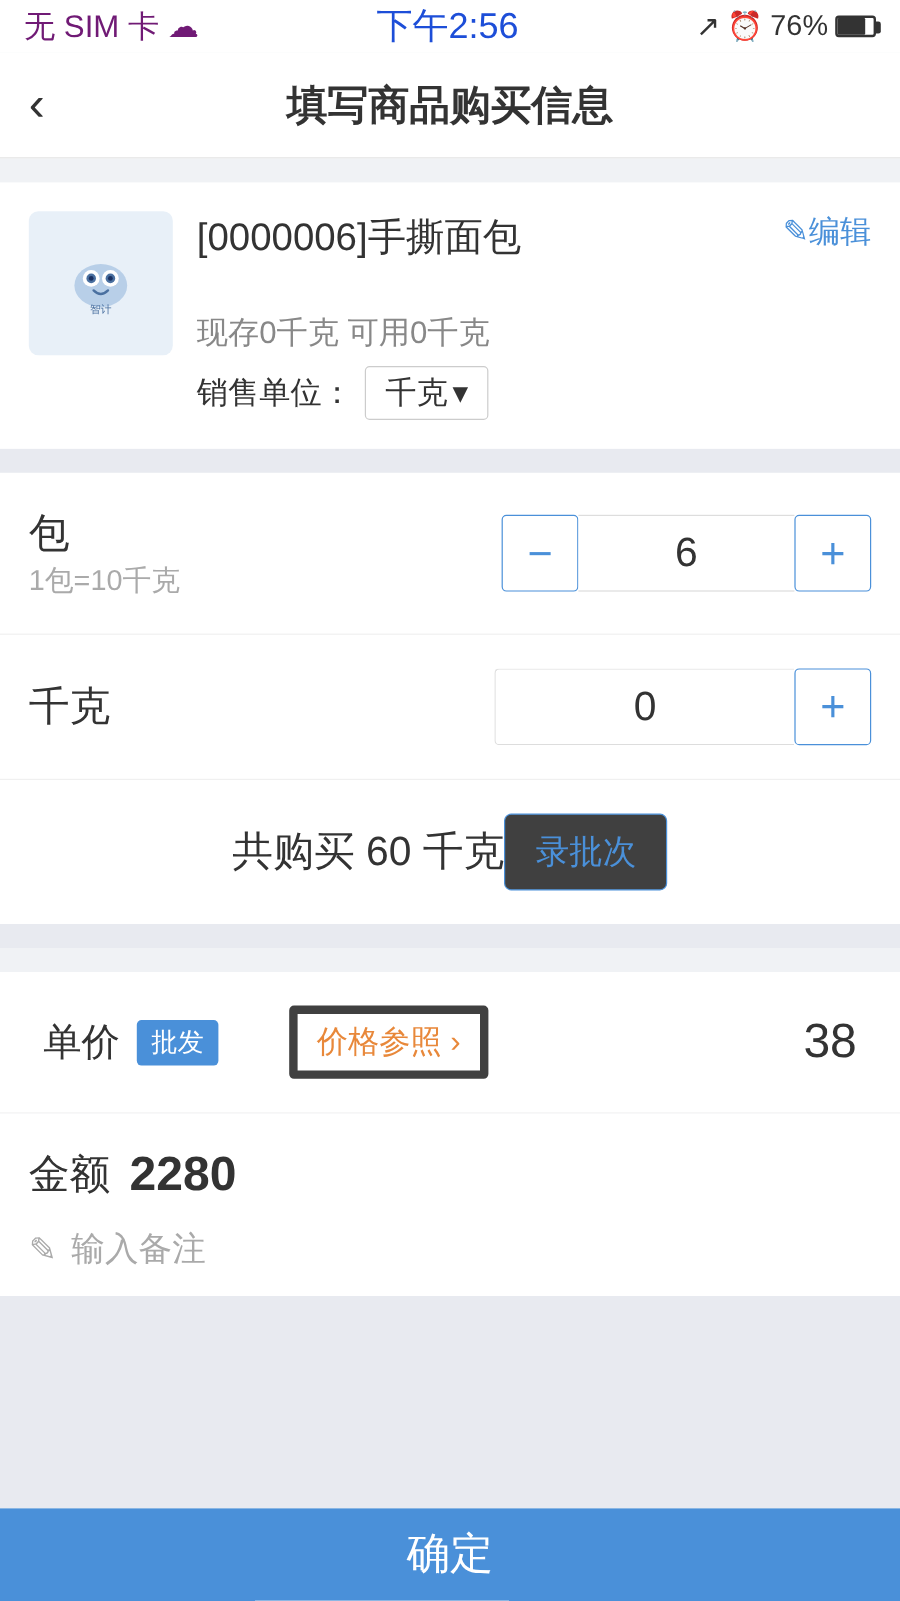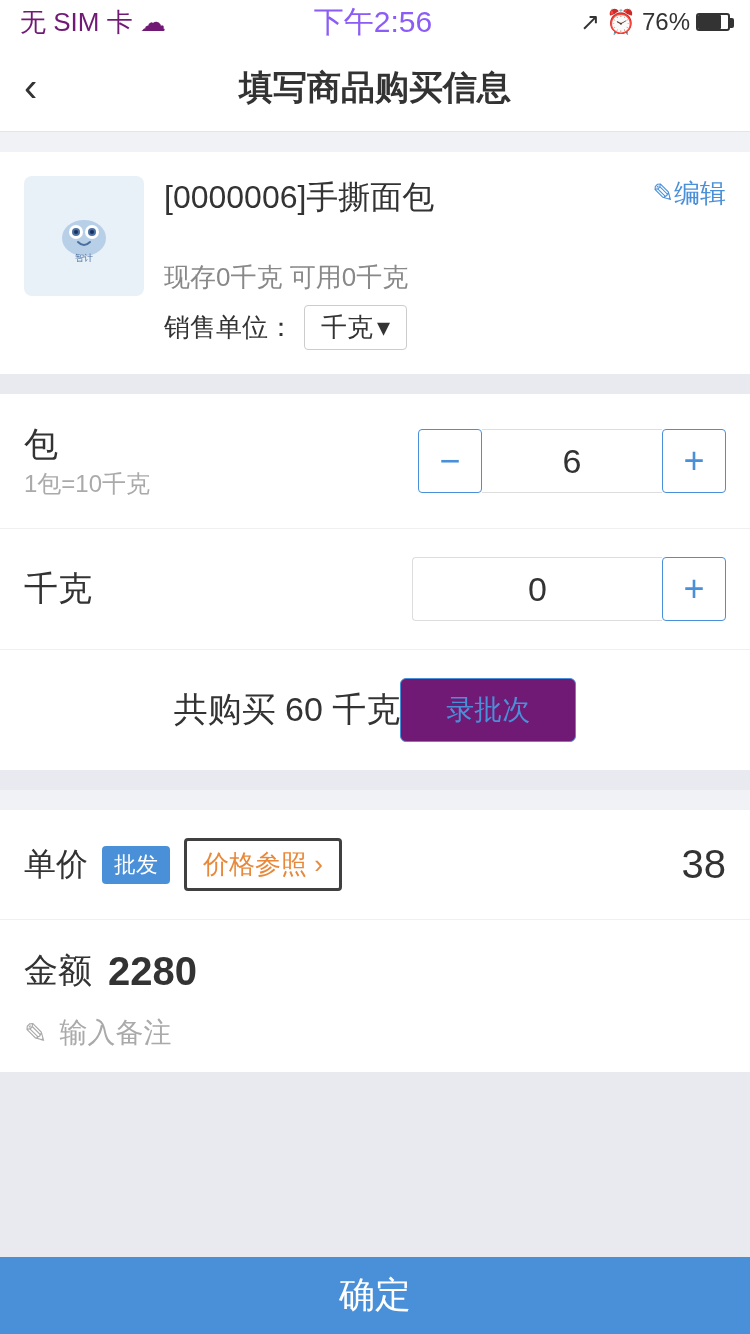--- a/index.html
+++ b/index.html
@@ -17,21 +17,21 @@
     .status-bar {
       height: 44px;
       background: #fff;
       display: flex;
       align-items: center;
       justify-content: space-between;
       padding: 0 20px;
       font-size: 28px;
     }
     .status-left { font-size: 26px; color: #701a75; }
-    .status-center { font-size: 30px; color: #8b5cf6; font-weight: 500; }
+    .status-center { font-size: 30px; color: #1d4ed8; font-weight: 500; }
     .status-right { font-size: 24px; color: #333; display: flex; align-items: center; gap: 6px; }
 
     
     .nav-bar {
       height: 88px;
       background: #fff;
       display: flex;
       align-items: center;
       justify-content: center;
       position: relative;
@@ -170,32 +170,32 @@
       background: #fff;
       display: flex;
       align-items: center;
       justify-content: center;
       padding: 28px 24px;
     }
     .total-text { font-size: 34px; color: #333; }
     .batch-btn {
       border: 1px solid #4a90d9;
       border-radius: 6px;
-      padding: 12px 45px;
+      padding: 12px 25px;
       font-size: 28px;
       color: #4a90d9;
-      background: #701a75;
+      background: #404040;
       cursor: pointer;
     }
 
     
     .price-section {
       background: #fff;
       margin-top: 20px;
-      padding: 28px 24px;
+      padding: 28px 36px;
       border-bottom: 1px solid #f0f0f0;
     }
     .price-row {
       display: flex;
       align-items: center;
       justify-content: space-between;
     }
     .price-label-group {
       display: flex;
       align-items: center;
@@ -203,30 +203,31 @@
     }
     .price-label { font-size: 32px; color: #333; }
     .price-tag {
       background: #4a90d9;
       color: #fff;
       font-size: 22px;
       padding: 4px 12px;
       border-radius: 4px;
     }
     .price-ref-btn {
-      border: 3px solid #404040;
+      border: 7px solid #404040;
       border-radius: 4px;
       padding: 6px 16px;
       font-size: 26px;
       color: #e8883a;
       background: #fff;
       cursor: pointer;
       display: flex;
       align-items: center;
       gap: 4px;
+      margin-left: 45px;
     }
     .price-value { font-size: 40px; color: #333; font-weight: 500; }
 
     
     .amount-section {
       background: #fff;
       margin-top: 0;
       padding: 28px 24px 20px 24px;
     }
     .amount-row {

